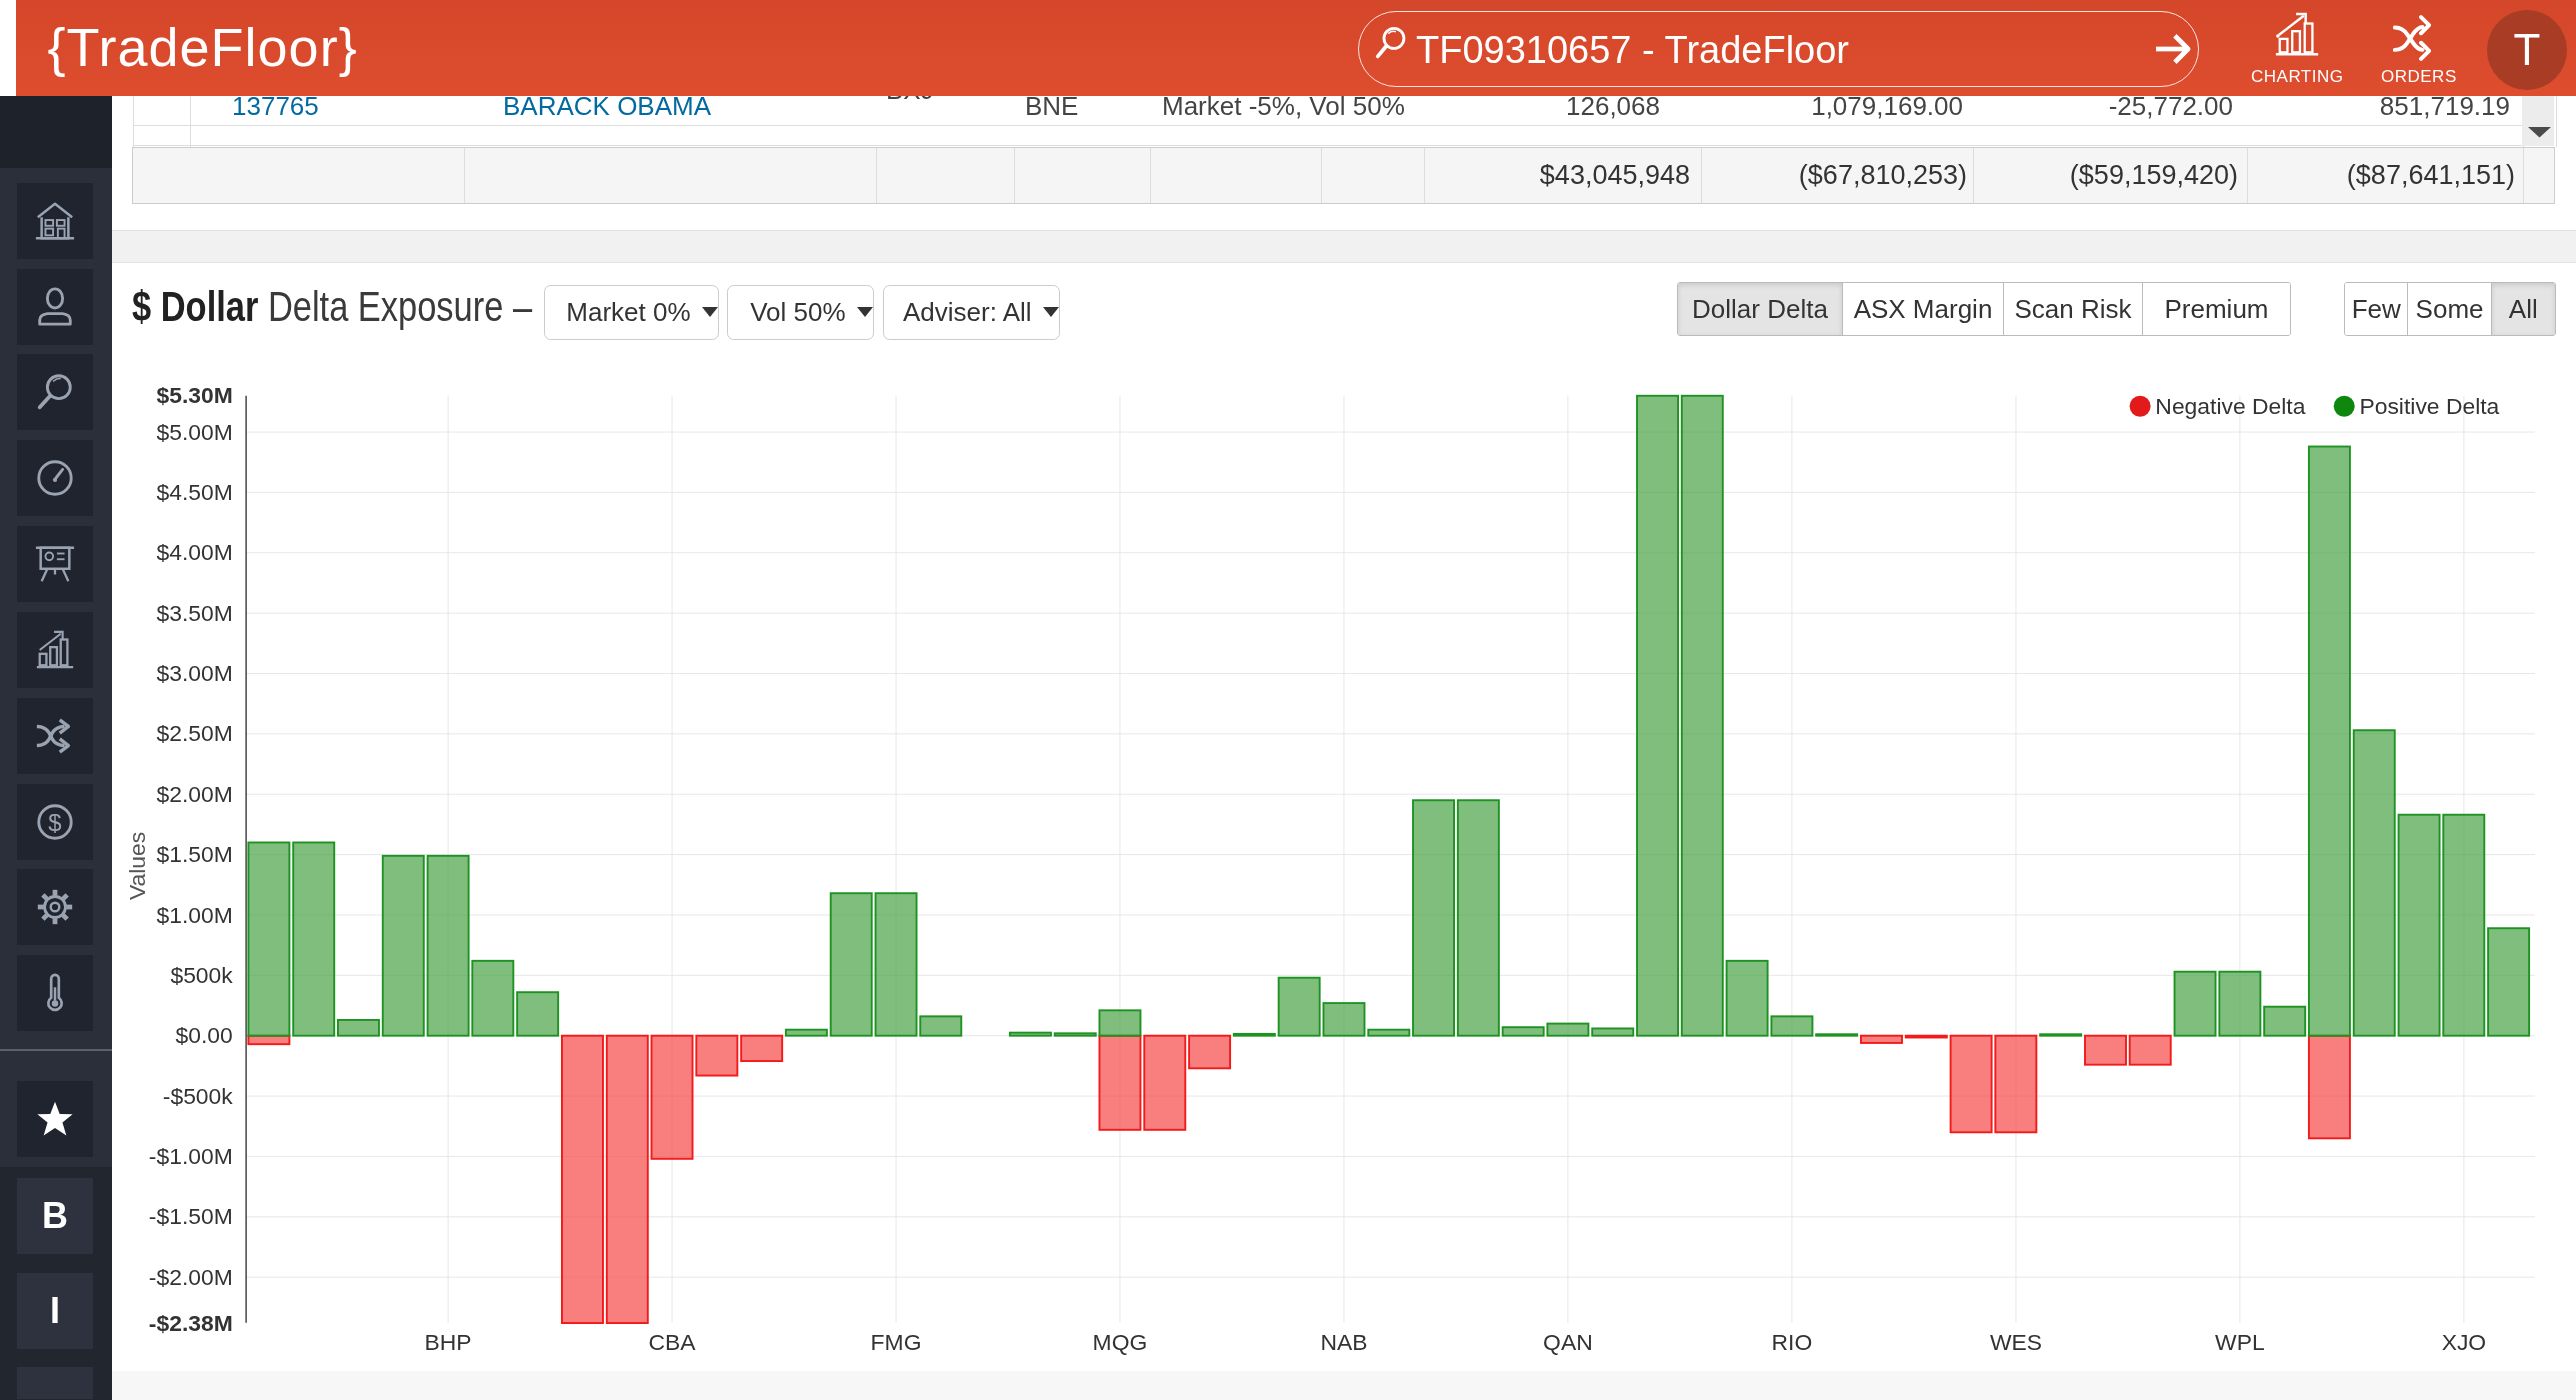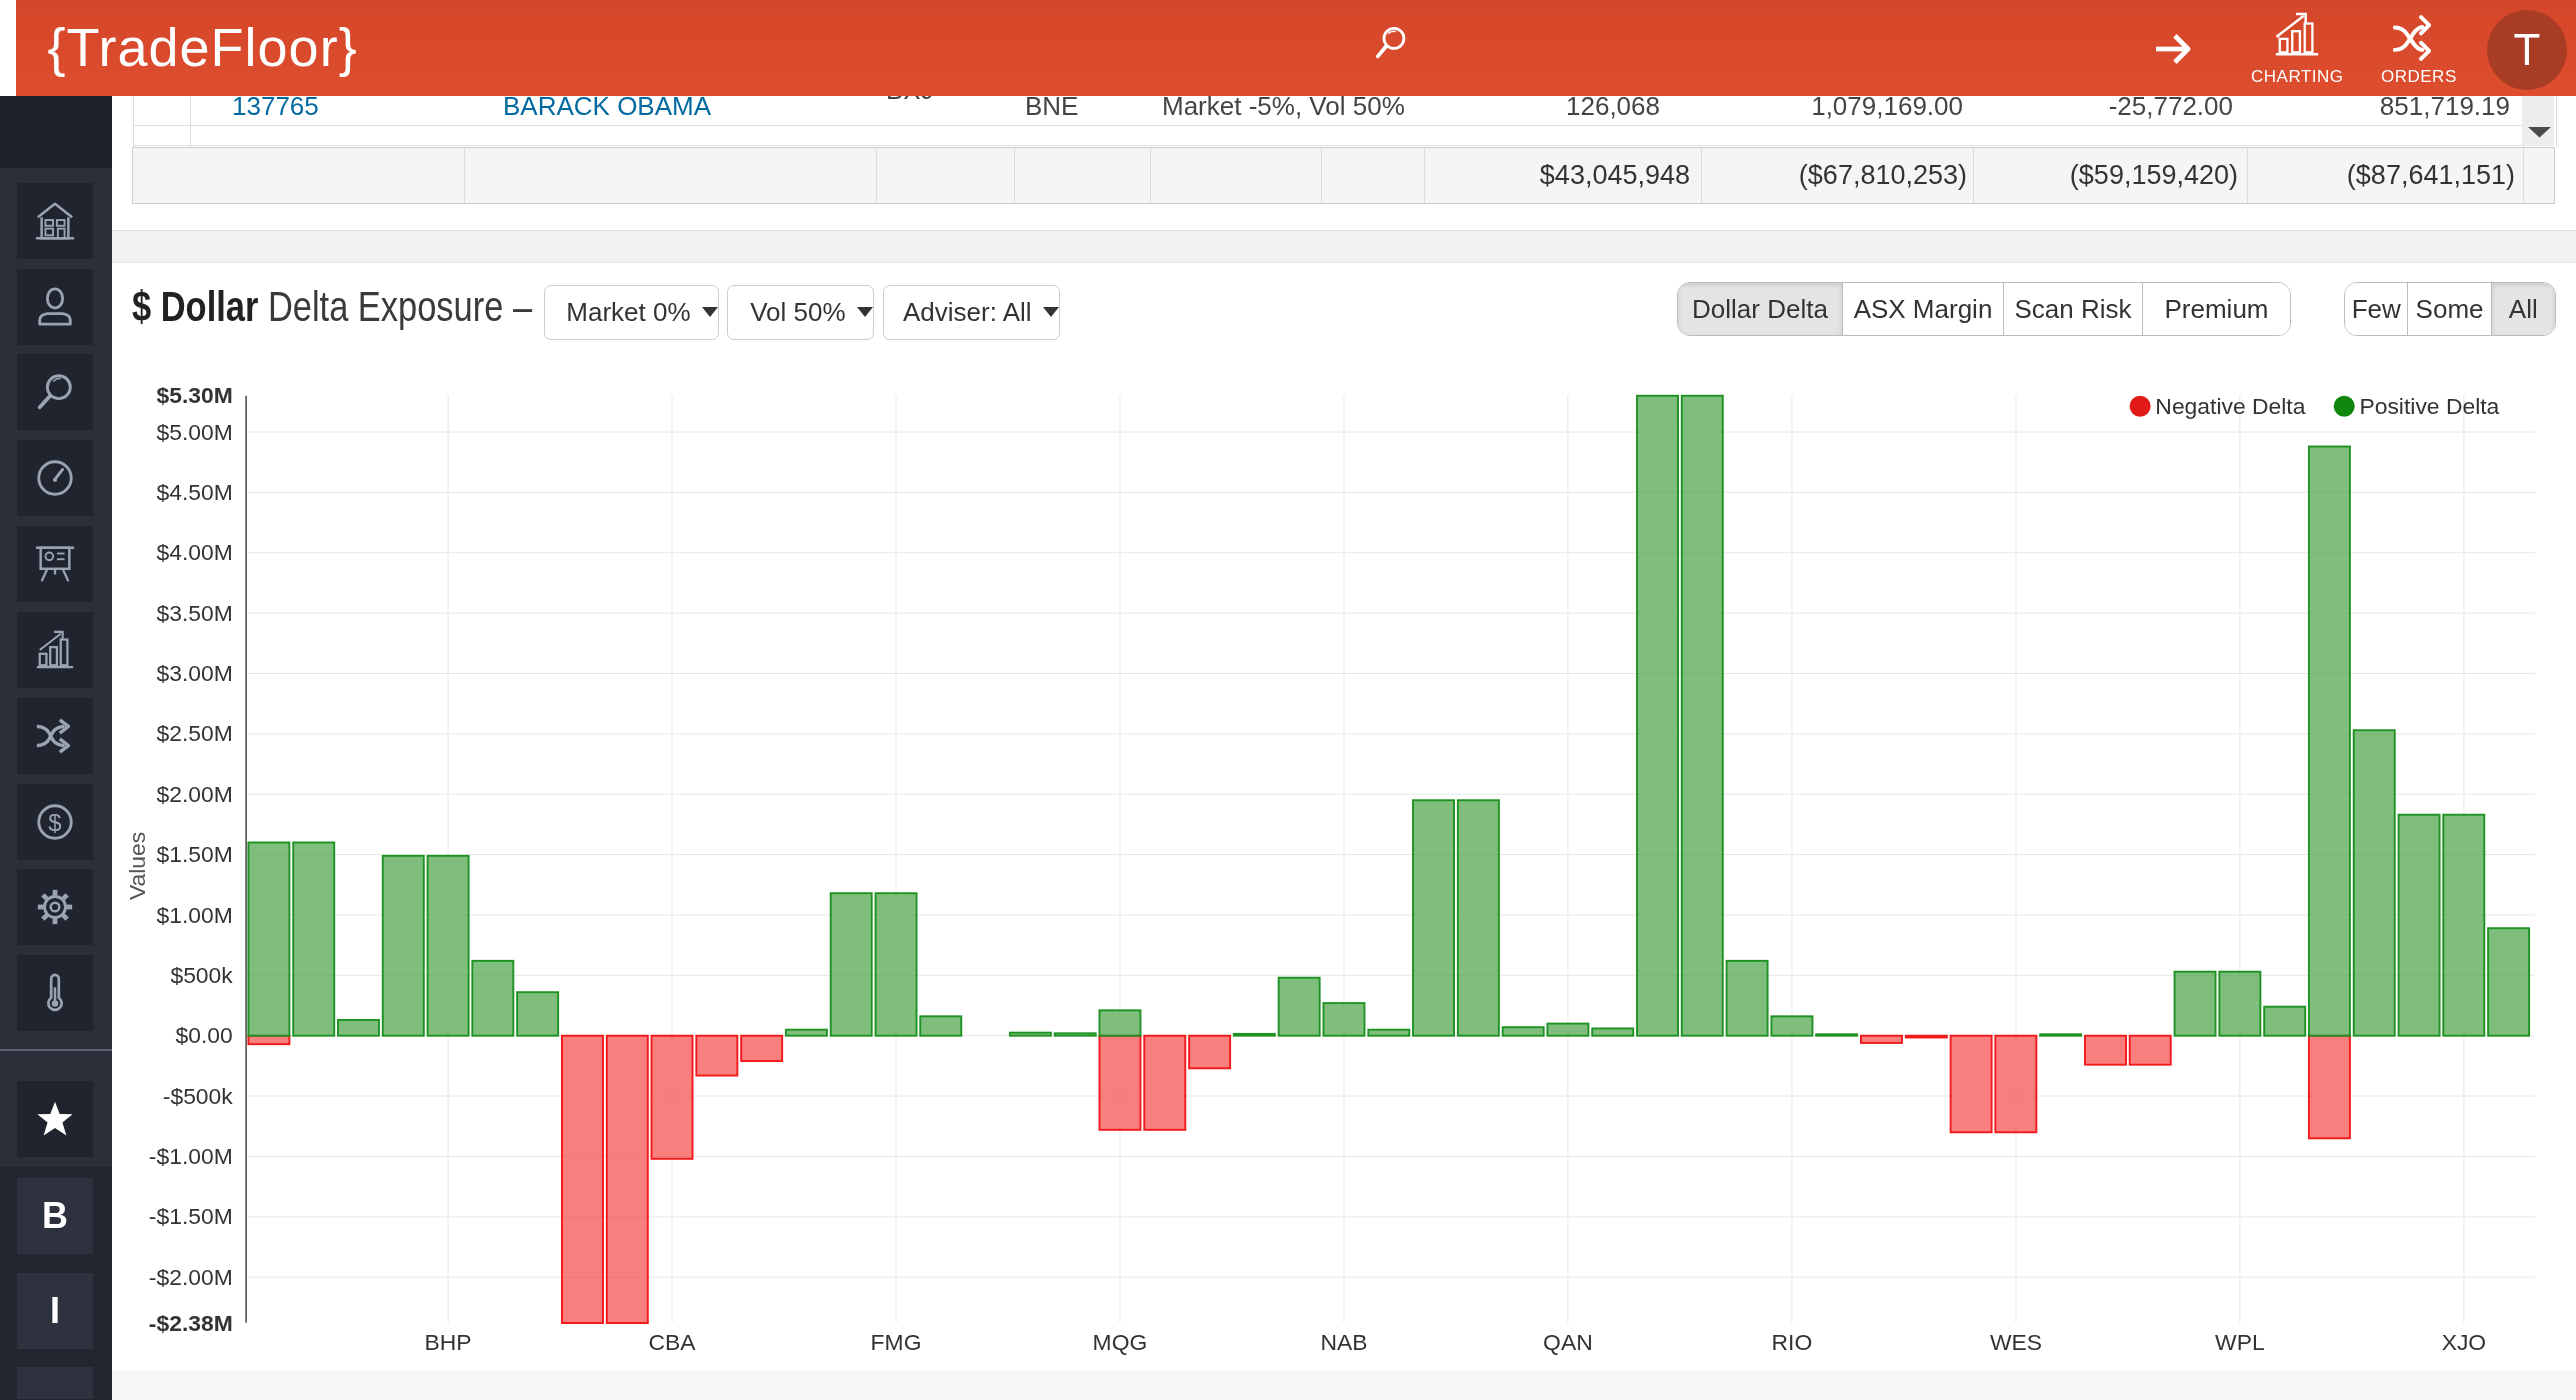--- a/index.html
+++ b/index.html
@@ -22,21 +22,21 @@
 .cell-text { position:absolute; font-size:26px; color:#444; white-space:nowrap; }
 .link { color:#0369a1;margin-left:28px; }
 .rnum { position:absolute; font-size:26px; color:#444; white-space:nowrap; transform:translateX(-100%); }
 #totals { position:absolute; left:132px; top:147px; width:2423px; height:57px; background:#f5f5f5; border:1px solid #ccc; }
 .tnum { position:absolute; top:160px; font-size:27px; color:#333; white-space:nowrap; transform:translateX(-100%); }
 #graybar { position:absolute; left:112px; top:230px; width:2464px; height:33px; background:#f1f1f1; border-top:1px solid #e2e2e2; border-bottom:1px solid #e2e2e2; }
 #title { position:absolute; left:132px; top:283px; font-size:42px; color:#3a3a3a; white-space:nowrap; transform:scaleX(0.82); transform-origin:0 0; }
 #title b { color:#222; }
 .drop { position:absolute; top:285px; height:55px; border:1px solid #ccc; border-radius:6.7px; background:#fff; font-size:26px; color:#333; text-align:right; line-height:53px; }
 .caret { display:inline-block; width:0; height:0; border-left:8.6px solid transparent; border-right:8.6px solid transparent; border-top:10.5px solid #333; vertical-align:middle; margin-left:11.4px; margin-top:-3.8px; }
-.seg { position:absolute; top:282px; height:54px; display:flex; border-radius:13px; overflow:hidden; border:1px solid #bbb; }
+.seg { position:absolute; top:282px; height:54px; display:flex; border-radius:3px; overflow:hidden; border:1px solid #bbb; }
 .seg div { font-size:26px; color:#333; line-height:52px; text-align:center; border-left:1px solid #bbb; background:#fff; }
 .seg div:first-child { border-left:none; }
 .seg .on { background:#e4e4e4; box-shadow:inset 0 1.9px 4.8px rgba(0,0,0,.12); }
 #botbar { position:absolute; left:112px; top:1371px; width:2464px; height:29px; background:#f7f7f7; }
 </style>
 </head>
 <body>
 
 <svg class="abs" style="left:0;top:0" width="2576" height="1400" viewBox="0 0 2701 1468" font-family="Liberation Sans">
 <line x1="258.0" y1="1339.2" x2="2658.0" y2="1339.2" stroke="#e6e6e6" stroke-width="1"></line>
@@ -203,20 +203,23 @@
   <div style="width:148px">Premium</div>
 </div>
 <div class="seg" style="left:2344px;width:212px">
   <div style="width:70px">Few</div>
   <div style="width:93px">Some</div>
   <div class="on" style="width:72px">All</div>
 </div>
 
 <div id="header">
   <div id="logo">{TradeFloor}</div>
+  <div id="pill">
+      <span>TF09310657 - TradeFloor</span>
+    </div>
   <svg width="38" height="40" viewBox="0 0 40 42" style="position:absolute;left:1358px;top:25px">
 <circle cx="21" cy="14" r="10.5" fill="none" stroke="#fff" stroke-width="3"></circle>
 <line x1="13" y1="22" x2="4" y2="33" stroke="#fff" stroke-width="4" stroke-linecap="round"></line>
 <path d="M15 9 q3.5 -3.5 8 -2" fill="none" stroke="#fff" stroke-width="1.6"></path>
 </svg>
   <svg width="42" height="34" viewBox="0 0 44 36" style="position:absolute;left:2136px;top:31.5px">
 <line x1="4" y1="18" x2="36" y2="18" stroke="#fff" stroke-width="5"></line>
 <path d="M24 4 L38 18 L24 32" fill="none" stroke="#fff" stroke-width="5" stroke-linejoin="round"></path>
 </svg>
   <svg width="50" height="48" viewBox="0 0 52 50" style="position:absolute;left:2257px;top:12.4px">

